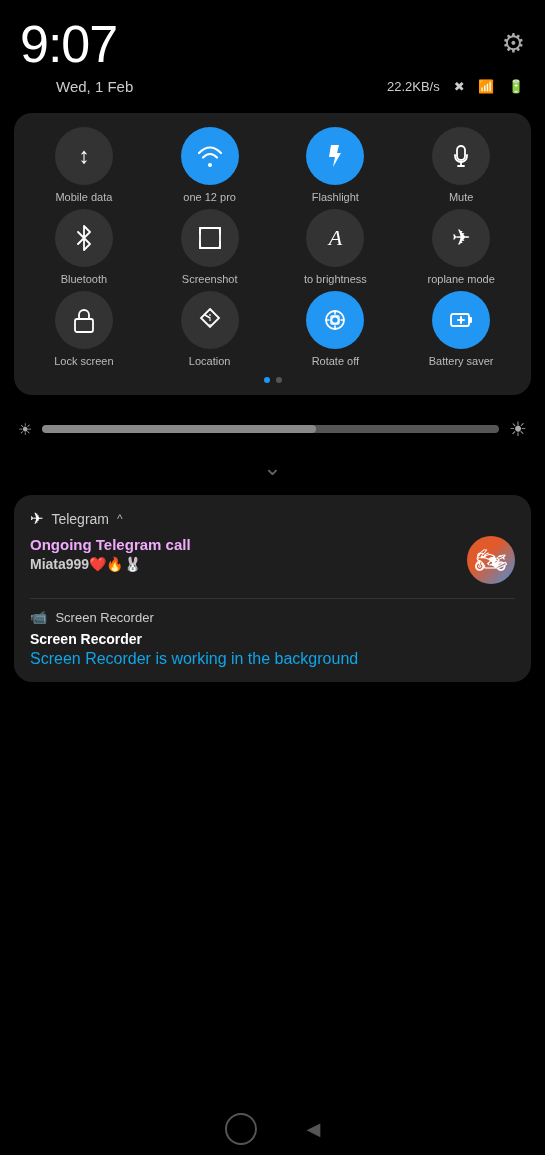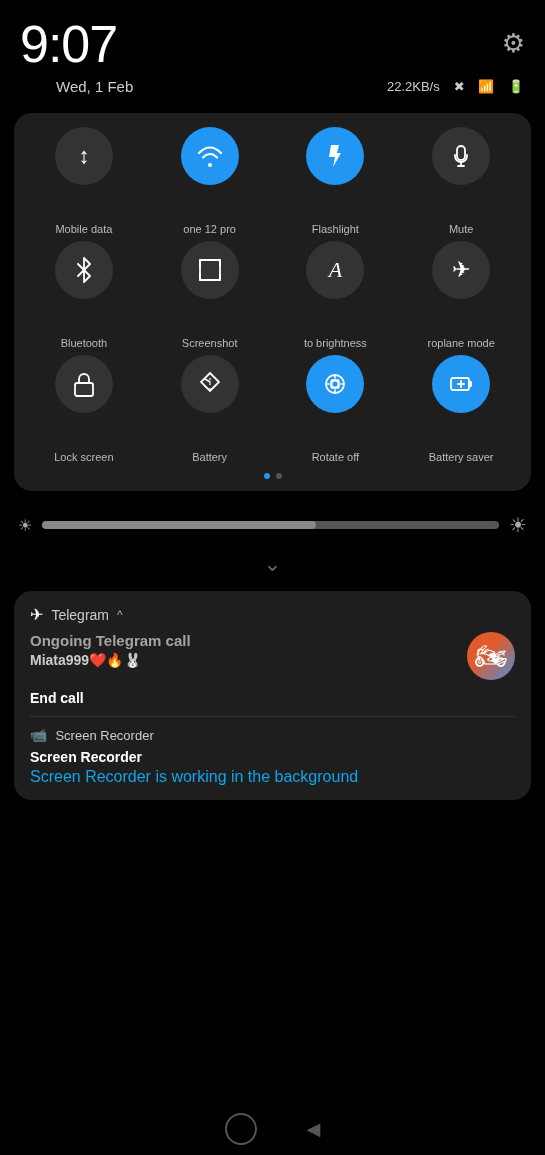--- a/index.html
+++ b/index.html
@@ -84,21 +84,20 @@
     }
     .qs-circle.active {
       background: #2196F3;
     }
 
     .qs-label {
       font-size: 11px;
       color: #bbb;
       text-align: center;
       white-space: nowrap;
-      margin-top: 32px;
     }
 
     
     .dots {
       display: flex;
       justify-content: center;
       gap: 6px;
       margin-top: 10px;
     }
     .dot {
@@ -174,21 +173,21 @@
       font-weight: 500;
     }
     .notif-arrow {
       font-size: 12px;
       color: #aaa;
     }
 
     .notif-title {
       font-size: 15px;
       font-weight: bold;
-      color: #a3a3a3;
+      color: #f0abfc;
       margin-bottom: 3px;
     }
     .notif-sub {
       font-size: 14px;
       color: #ccc;
       margin-bottom: 16px;
       font-weight: bold;
     }
     .notif-avatar {
       width: 48px;
@@ -363,21 +362,21 @@
       <span class="qs-label">Lock screen</span>
     </div>
     <div class="qs-item">
       <div class="qs-circle">
         <svg width="22" height="26" viewBox="0 0 22 26" fill="none">
           <path d="M11 2 L20 11 L11 20 L2 11 Z" stroke="white" stroke-width="1.8" fill="none"></path>
           <polyline points="11,2 11,20" stroke="white" stroke-width="1.2" stroke-dasharray="2,3"></polyline>
           <path d="M6 8l5 3" stroke="white" stroke-width="1.5" stroke-linecap="round"></path>
         </svg>
       </div>
-      <span class="qs-label">Battery</span>
+      <span class="qs-label">Location</span>
     </div>
     <div class="qs-item">
       <div class="qs-circle active">
         <svg width="26" height="26" viewBox="0 0 26 26" fill="none">
           <circle cx="13" cy="13" r="9" stroke="white" stroke-width="1.8" fill="none"></circle>
           <circle cx="13" cy="13" r="3.5" stroke="white" stroke-width="1.8" fill="none"></circle>
           <rect x="9" y="9" width="8" height="8" rx="1" stroke="white" stroke-width="1.4" fill="none"></rect>
           <line x1="13" y1="4" x2="13" y2="7" stroke="white" stroke-width="1.6" stroke-linecap="round"></line>
           <line x1="13" y1="19" x2="13" y2="22" stroke="white" stroke-width="1.6" stroke-linecap="round"></line>
           <line x1="4" y1="13" x2="7" y2="13" stroke="white" stroke-width="1.6" stroke-linecap="round"></line>
@@ -423,21 +422,20 @@
     <div class="notif-header">
       <span class="notif-app-icon">✈</span>
       <span class="notif-app-name">Telegram</span>
       <span class="notif-arrow">^</span>
     </div>
 
     <div style="display:flex;justify-content:space-between;align-items:flex-start;">
       <div>
         <div class="notif-title">Ongoing Telegram call</div>
         <div class="notif-sub">Miata999❤️🔥🐰</div>
-        <div class="notif-action">End call</div>
       </div>
       <div class="notif-avatar" style="position:relative;right:0;">
         <span style="font-size:26px;">🏍</span>
       </div>
     </div>
   </div>
 
   <hr class="divider">
 
   <div class="notif-main">

